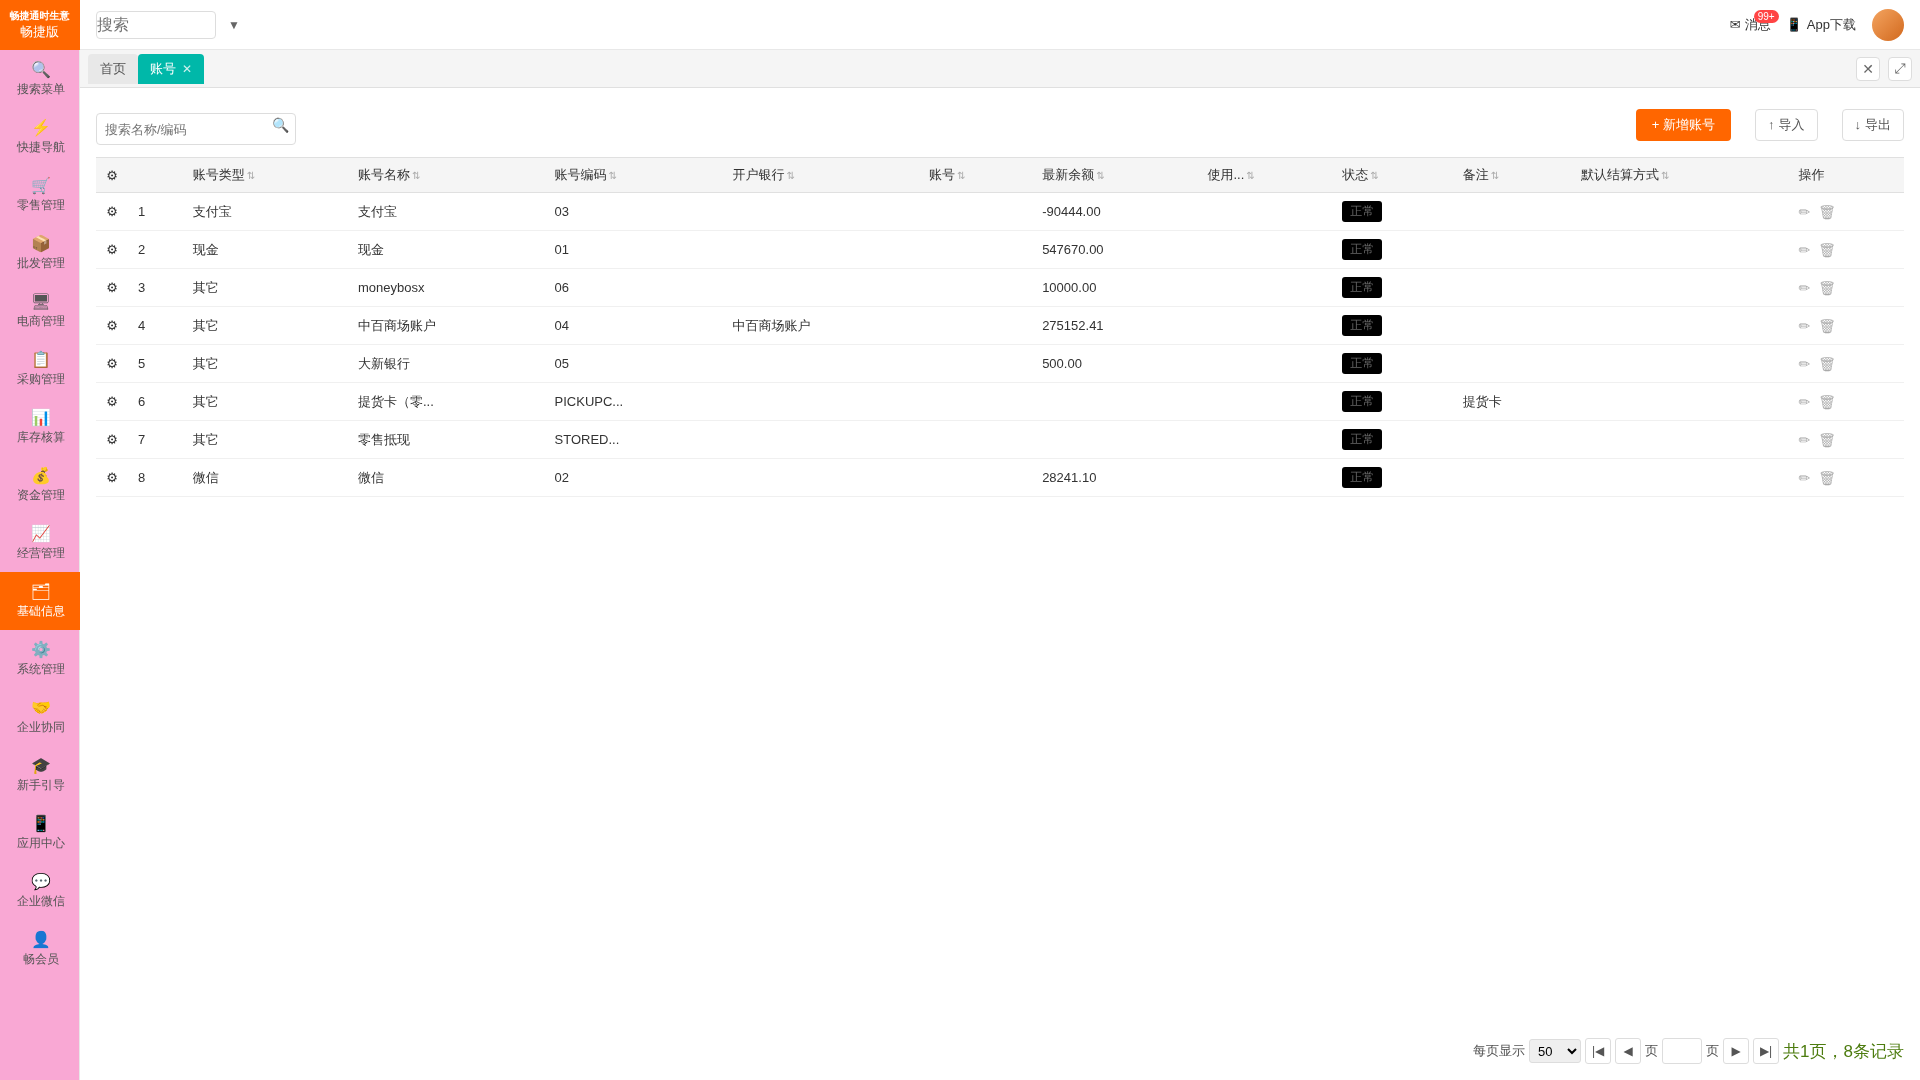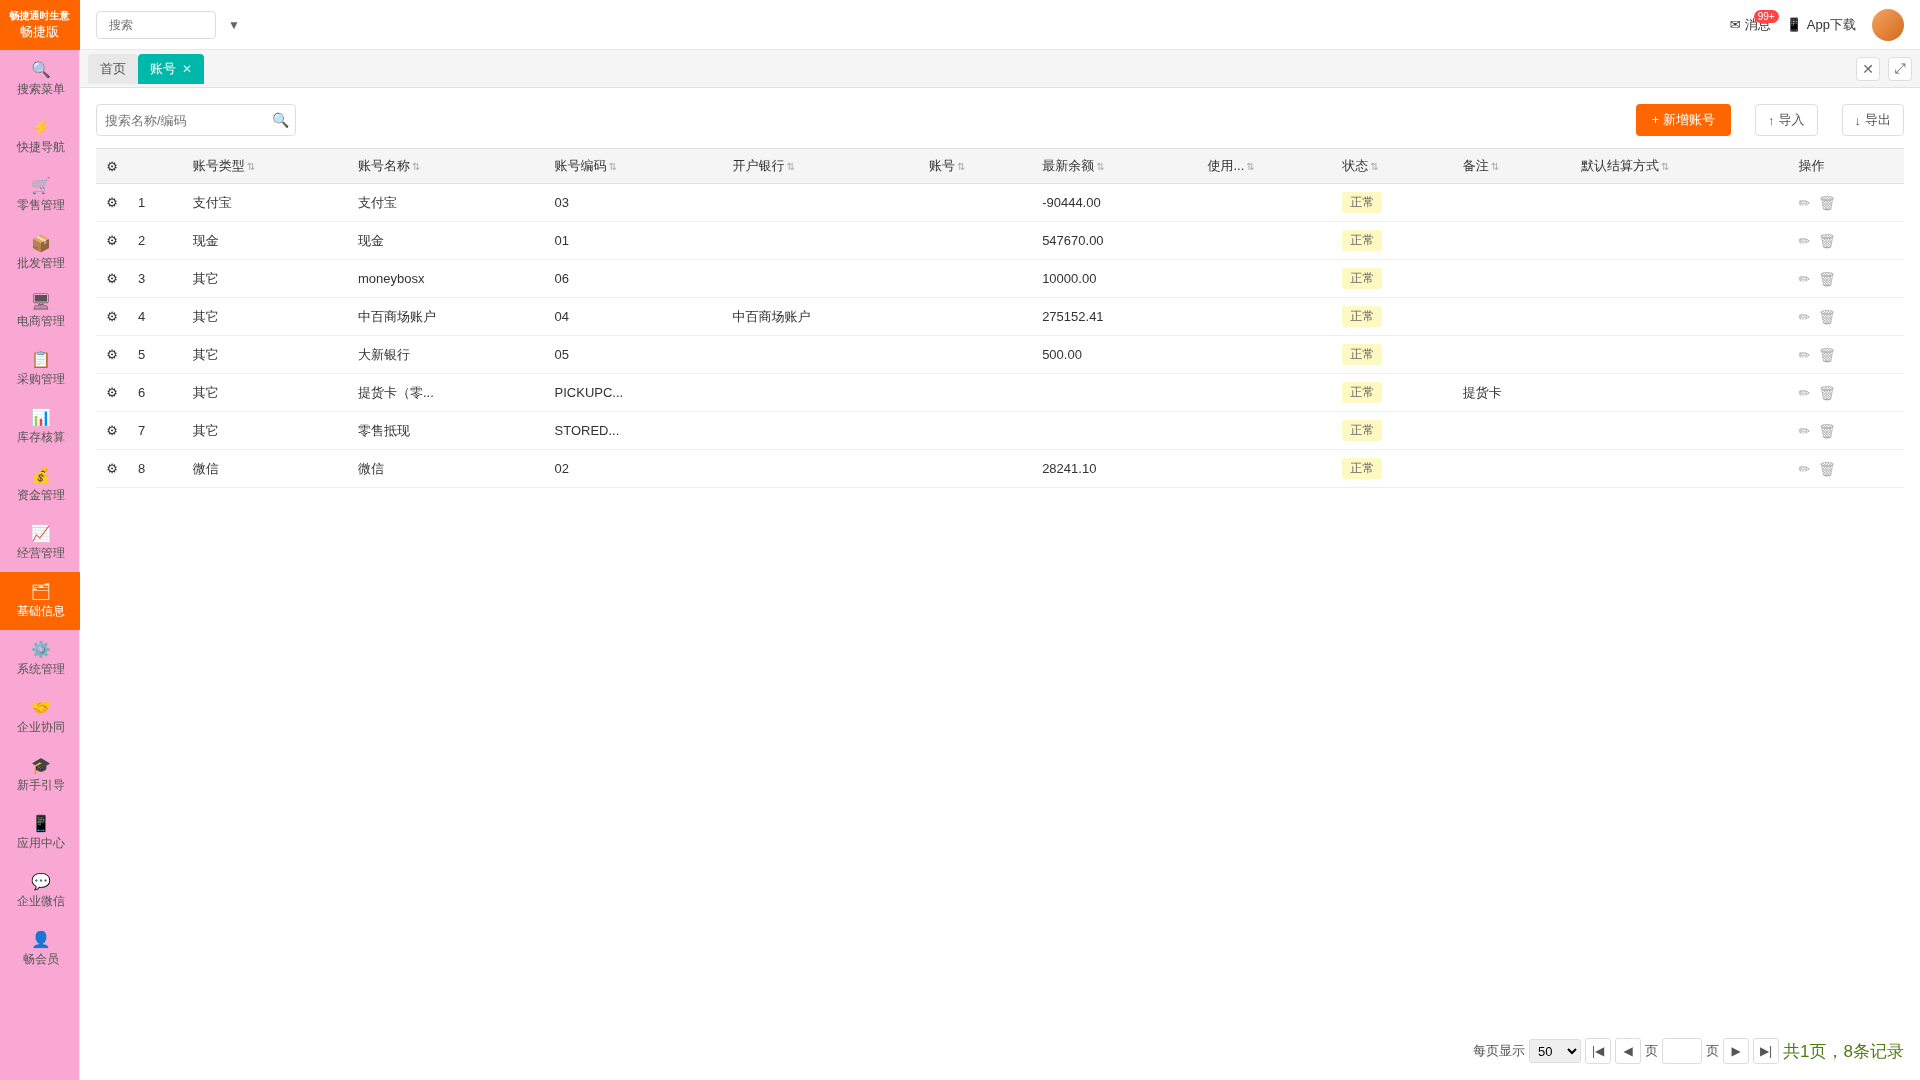--- a/index.html
+++ b/index.html
@@ -64,22 +64,22 @@
       justify-content: space-between;
       padding: 0 16px;
       border-bottom: 1px solid #e8e8e8;
     }
     .top-header-left { display: flex; align-items: center; gap: 12px; }
     .search-box-top {
       width: 120px;
       height: 28px;
       border: 1px solid #ddd;
       border-radius: 4px;
-      padding: 0 12px;
-      font-size: 12px;
+      padding: 0 0;
+      font-size: 16px;
     }
     .header-dropdown { font-size: 12px; color: #666; cursor: pointer; display: flex; align-items: center; gap: 4px; }
     .top-header-right { display: flex; align-items: center; gap: 16px; }
     .msg-btn { position: relative; display: flex; align-items: center; gap: 4px; cursor: pointer; color: #333; font-size: 13px; }
     .msg-badge { position: absolute; top: -6px; right: -8px; background: #ff4444; color: #fff; font-size: 10px; border-radius: 10px; padding: 1px 4px; min-width: 16px; text-align: center; }
     .app-btn { display: flex; align-items: center; gap: 4px; cursor: pointer; color: #333; font-size: 13px; }
     .avatar { width: 32px; height: 32px; border-radius: 50%; background: #ccc; overflow: hidden; }
 
     
     .tab-bar {
@@ -129,20 +129,21 @@
       margin-bottom: 12px;
     }
     .search-input-wrap { position: relative; }
     .search-input {
       width: 200px;
       height: 32px;
       border: 1px solid #ddd;
       border-radius: 4px;
       padding: 0 32px 0 8px;
       font-size: 13px;
+      margin-top: 9px;
     }
     .search-icon-btn {
       position: absolute;
       right: 6px;
       top: 50%;
       transform: translateY(-50%);
       cursor: pointer;
       color: #aaa;
       font-size: 14px;
     }
@@ -198,21 +199,21 @@
     }
     .sort-icon { color: #aaa; font-size: 10px; margin-left: 2px; }
     .status-badge {
       display: inline-block;
       padding: 2px 8px;
       border-radius: 3px;
       font-size: 12px;
       background: #f0f0f0;
       color: #666;
     }
-    .status-normal { background: #fef9c3; color: #666; }
+    .status-normal { background: #000000; color: #666; }
     .action-icons { display: flex; gap: 8px; align-items: center; }
     .action-icon { cursor: pointer; color: #aaa; font-size: 14px; }
     .gear-col { width: 32px; }
     th.gear-col { text-align: center; }
     td.gear-col { text-align: center; }
 
     
     .pagination {
       display: flex;
       align-items: center;

